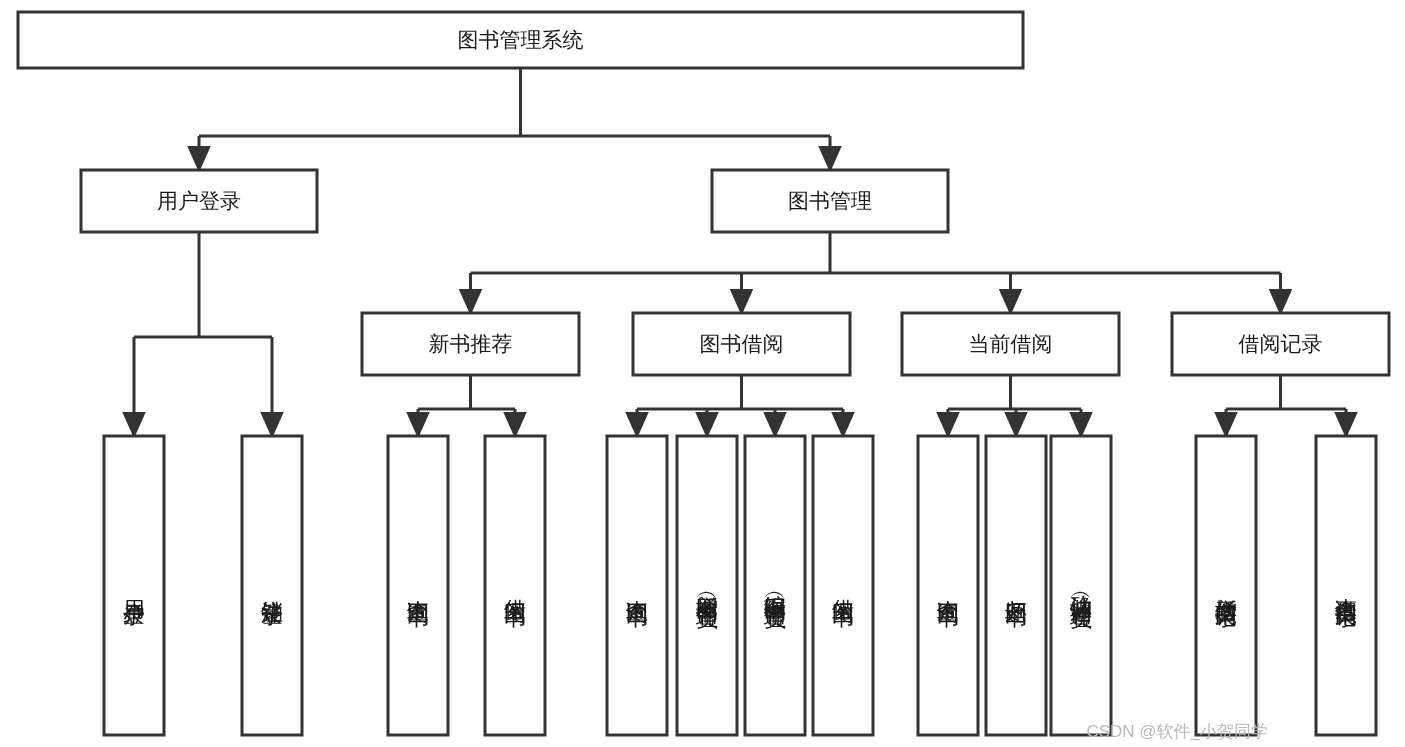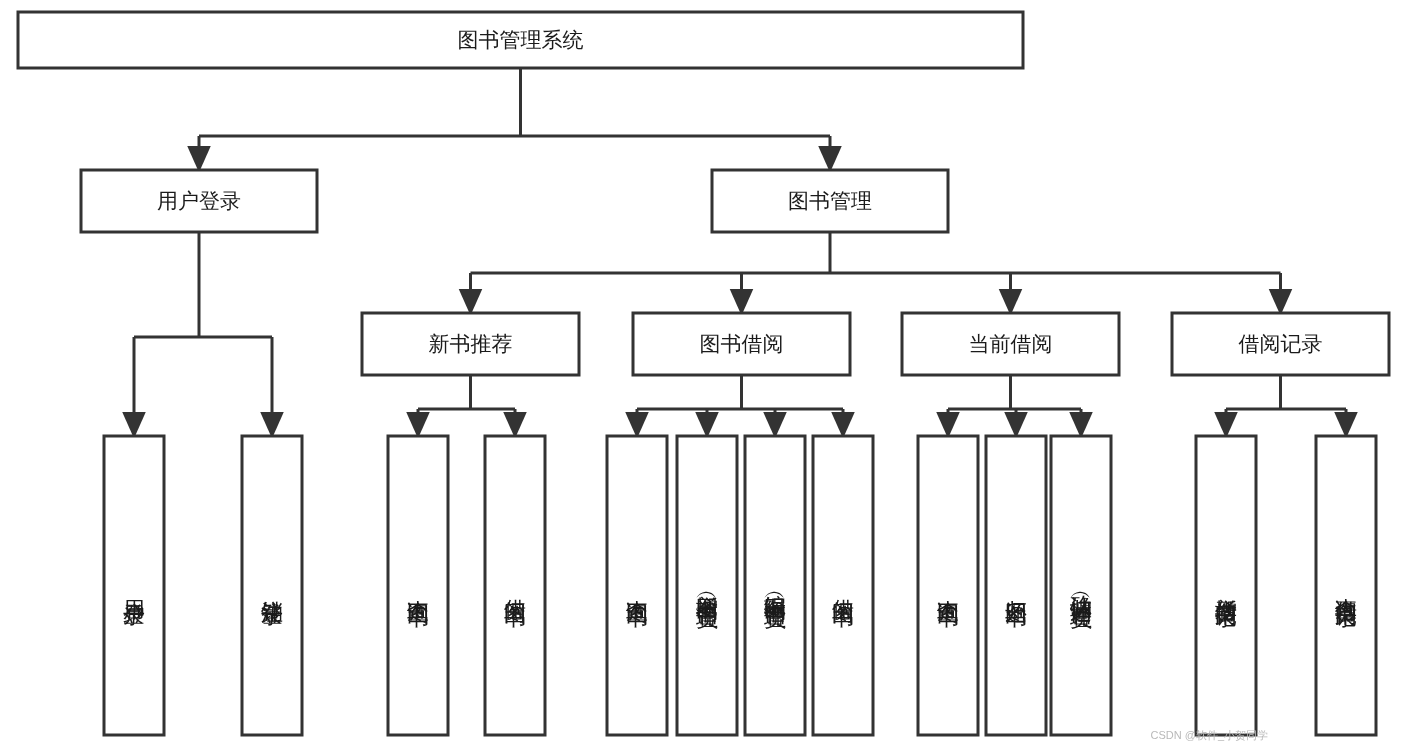--- a/index.html
+++ b/index.html
@@ -56,21 +56,21 @@
     align-items: center;
     justify-content: center;
     white-space: nowrap;
     pointer-events: none;
   }
   .watermark {
     position: absolute;
     right: 8px;
     bottom: 4px;
     font-family: "Liberation Sans", "DejaVu Sans", sans-serif;
-    font-size: 11px;
+    font-size: 17px;
     color: #b9b9b9;
     white-space: nowrap;
   }
 </style>
 </head>
 <body>
 
 <div id="diagram-root">
 
   <svg id="flow-svg" viewBox="0 0 1405 747" xmlns="http://www.w3.org/2000/svg">

